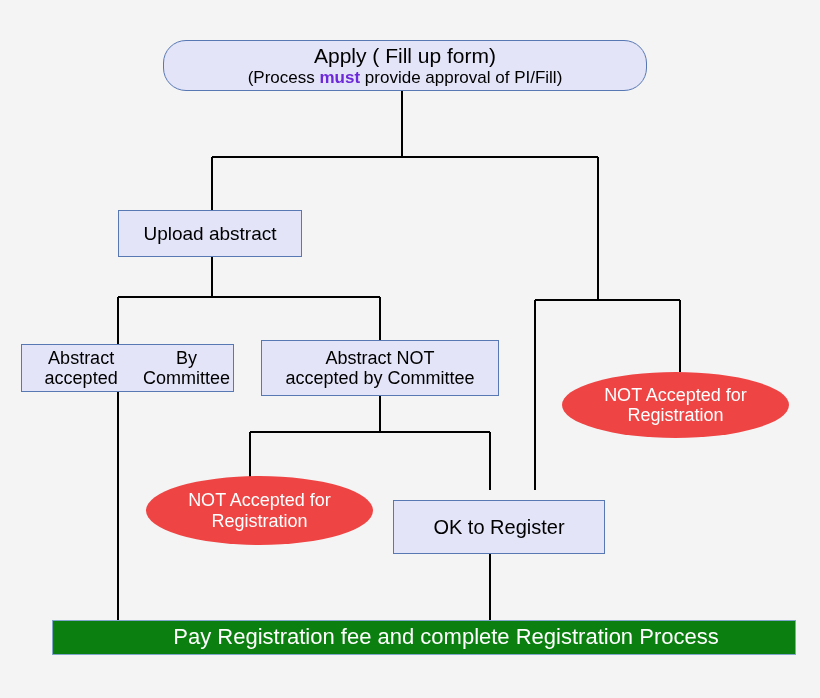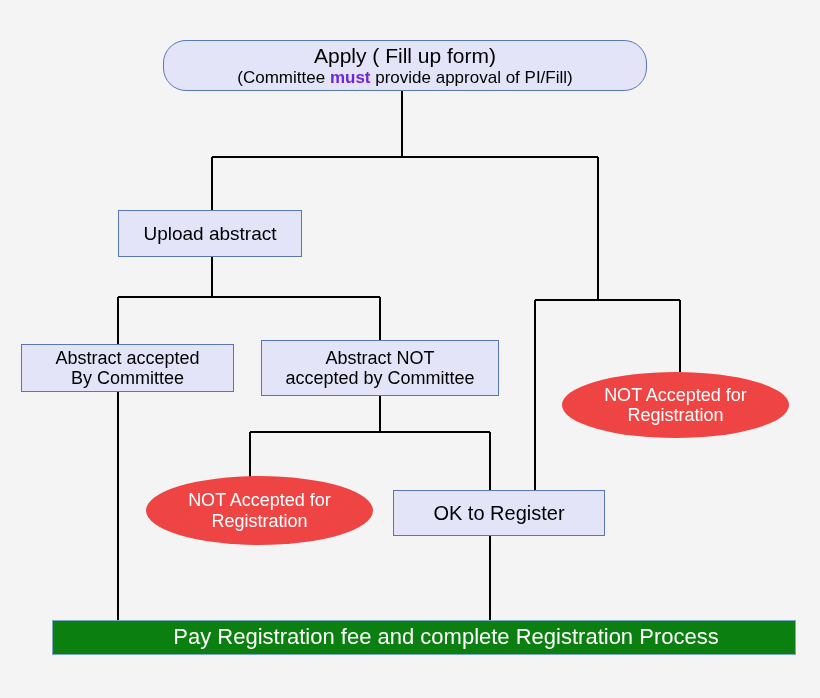--- a/index.html
+++ b/index.html
@@ -87,48 +87,48 @@
       <path d="M250,432 L250,481"></path>
       <path d="M490,432 L490,490"></path>
 
       <path d="M118,392 L118,620"></path>
       <path d="M490,536 L490,620"></path>
     </g>
   </svg>
 
   <div class="node box" style="left:163px; top:40px; width:484px; height:51px; flex-direction:column;border-radius:23px;">
     <div class="l1">Apply ( Fill up form)</div>
-    <div class="l2"><span>(Committee </span><span class="emph">must</span><span> provide approval of PI/Fill)</span></div>
+    <div class="l2"><span>(Process </span><span class="emph">must</span><span> provide approval of PI/Fill)</span></div>
   </div>
 
   <div class="node box t19" style="left:118px; top:210px; width:184px; height:47px;">
     <span>Upload abstract</span>
   </div>
 
-  <div class="node box t18" style="left:21px; top:344px; width:213px; height:48px; flex-direction:column;">
+  <div class="node box t18" style="left:21px; top:344px; width:213px; height:48px; ">
     <span>Abstract accepted</span>
     <span>By Committee</span>
   </div>
 
   <div class="node box t18" style="left:261px; top:340px; width:238px; height:56px; flex-direction:column;">
     <span>Abstract NOT</span>
     <span>accepted by Committee</span>
   </div>
 
   <div class="node ellipse t18" style="left:562px; top:372px; width:227px; height:66px; flex-direction:column;">
     <span>NOT Accepted for</span>
     <span>Registration</span>
   </div>
 
   <div class="node ellipse t18" style="left:146px; top:476px; width:227px; height:69px; flex-direction:column;">
     <span>NOT Accepted for</span>
     <span>Registration</span>
   </div>
 
-  <div class="node box t20" style="left:393px; top:490px; width:212px; height:46px;">
+  <div class="node box t20" style="left:393px; top:500px; width:212px; height:54px;">
     <span>OK to Register</span>
   </div>
 
   <div class="node bar bar-text" style="left:52px; top:620px; width:744px; height:35px;padding-left:44px;">
     <span>Pay Registration fee and complete Registration Process</span>
   </div>
 
 </div>
 
 </body></html>

